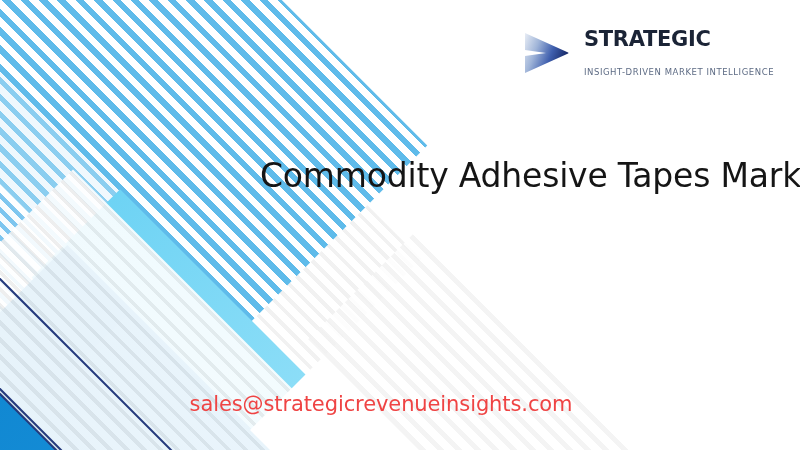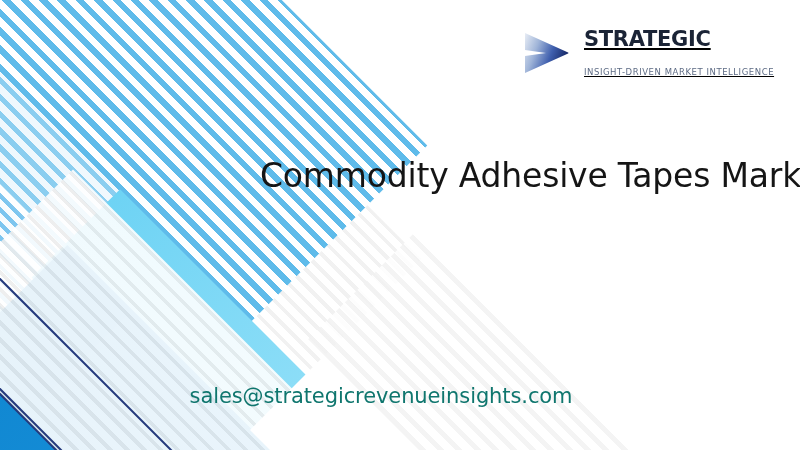--- a/index.html
+++ b/index.html
@@ -195,21 +195,20 @@
   }
 
   
   .logo {
     position: absolute;
     left: 521px;
     top: 26px;
     display: flex;
     align-items: center;
     gap: 9px;
-    text-decoration: underline;
   }
   .logo-mark { width: 54px; height: 54px; display: block; }
   .logo-text { display: flex; flex-direction: column; line-height: 1; }
   .logo-line1, .logo-line2 {
     font-family: "DejaVu Sans", sans-serif;
     font-weight: bold;
     font-size: 21px;
     letter-spacing: -0.3px;
     color: #1b2436;
   }
@@ -234,28 +233,28 @@
     font-weight: normal;
     color: #151515;
     white-space: nowrap;
     letter-spacing: -0.2px;
   }
 
   
   .email {
     position: absolute;
     left: 0;
-    top: 384px;
+    top: 392px;
     width: 800px;
     text-align: center;
     padding-right: 38px;
     box-sizing: border-box;
     font-family: "DejaVu Sans", sans-serif;
     font-size: 21px;
-    color: #0f766e;
+    color: #ef4444;
     letter-spacing: -0.1px;
   }
 </style>
 </head>
 <body>
 
 <div id="slide">
 
   <div class="art">
     <div class="art-bg"></div>

